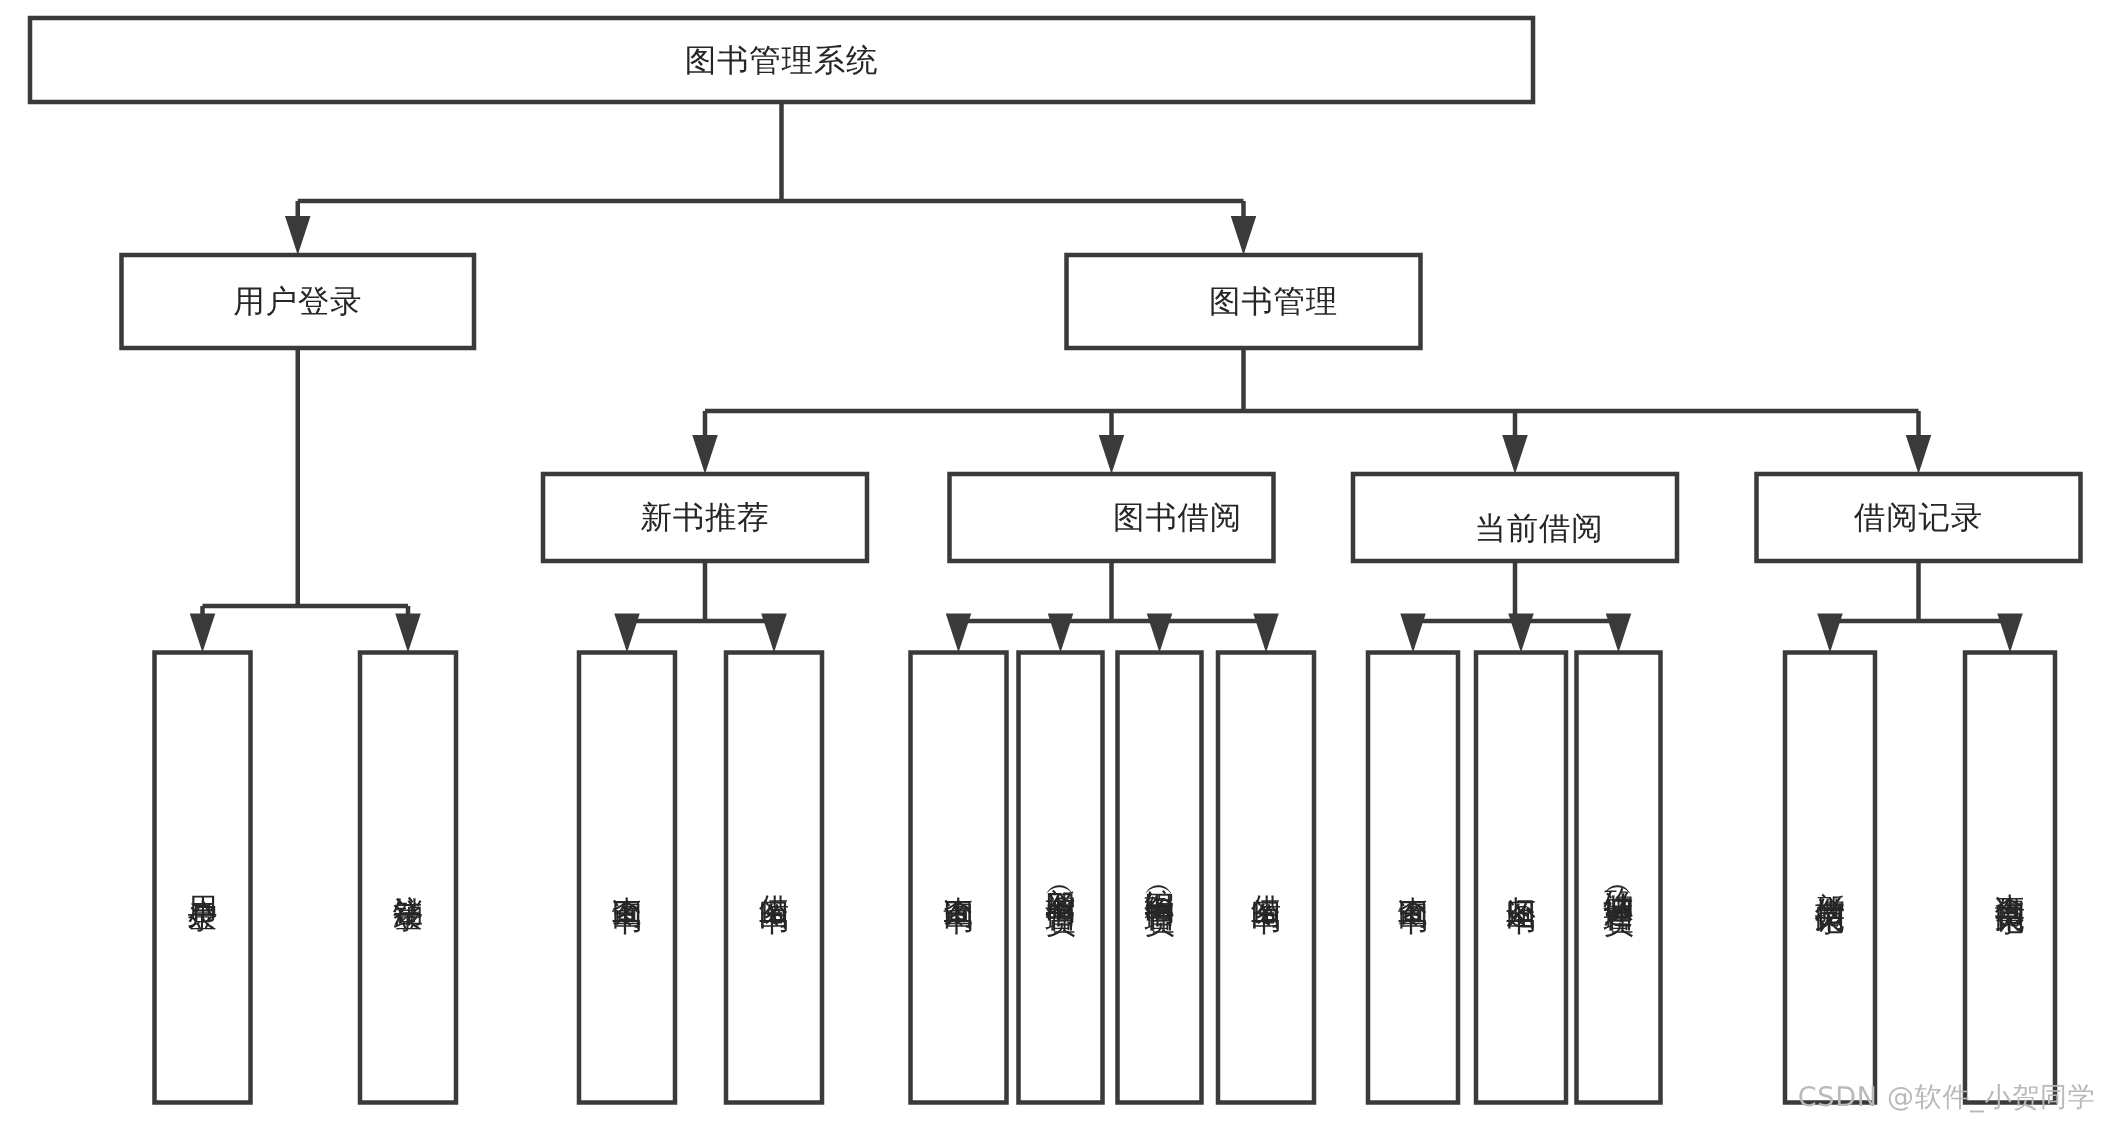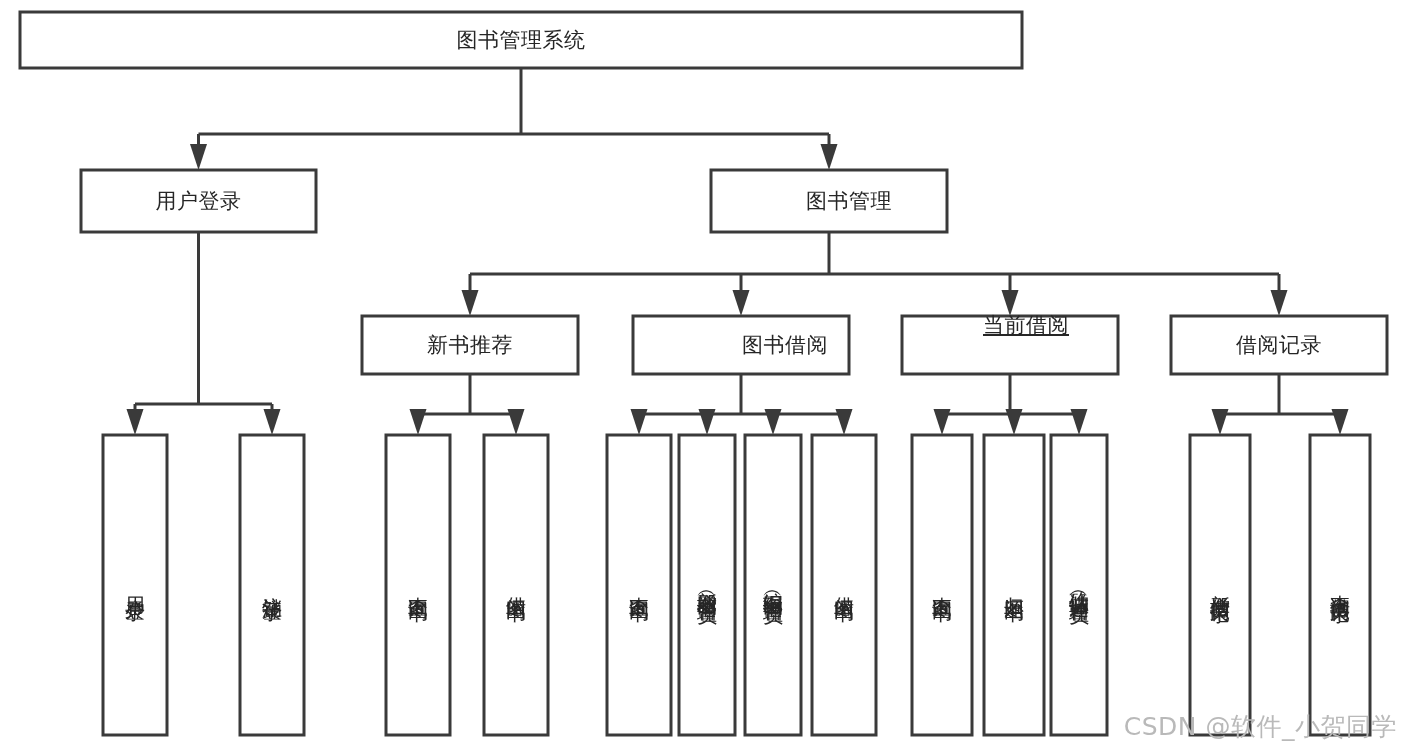--- a/index.html
+++ b/index.html
@@ -28,21 +28,21 @@
     writing-mode:vertical-rl;
     text-orientation:upright;
     letter-spacing:2px;
     font-size:20px;
     white-space:normal;
   }
   .watermark{
     position:absolute;
     right:8px;bottom:4px;
     color:#b9b9b9;
-    font-size:25px;
+    font-size:18px;
     font-family:"DejaVu Sans","Liberation Sans",sans-serif;
     letter-spacing:0.5px;
     white-space:nowrap;
   }
 </style>
 </head>
 <body>
 
 <div id="diagram-root">
   <svg class="canvas" id="diagram-svg" viewBox="0 0 1405 747" xmlns="http://www.w3.org/2000/svg">
@@ -118,21 +118,21 @@
       <rect class="node-rect" x="1051" y="435" width="56" height="300"></rect>
       <rect class="node-rect" x="1190" y="435" width="60" height="300"></rect>
       <rect class="node-rect" x="1310" y="435" width="60" height="300"></rect>
     </svg>
   <div id="label-layer">
       <div class="node-label" style="left: 20px; top: 12px; width: 1002px; height: 56px;">图书管理系统</div>
       <div class="node-label" style="left: 81px; top: 170px; width: 235px; height: 62px;">用户登录</div>
       <div class="node-label" style="left: 711px; top: 170px; width: 276px; height: 62px;">图书管理</div>
       <div class="node-label" style="left: 362px; top: 316px; width: 216px; height: 58px;">新书推荐</div>
       <div class="node-label" style="left: 633px; top: 316px; width: 216px; height: 58px; margin-left: 44px;">图书借阅</div>
-      <div class="node-label" style="left: 902px; top: 296px; width: 248px; height: 58px; text-decoration: underline;">当前借阅</div>
+      <div class="node-label" style="left: 902px; top: 323px; width: 248px; height: 58px;">当前借阅</div>
       <div class="node-label" style="left: 1171px; top: 316px; width: 216px; height: 58px;">借阅记录</div>
       <div class="node-label vertical" style="left: 103px; top: 435px; width: 64px; height: 300px;">用户登录</div>
       <div class="node-label vertical" style="left: 240px; top: 435px; width: 64px; height: 300px;">注销登录</div>
       <div class="node-label vertical" style="left: 386px; top: 435px; width: 64px; height: 300px;">查询图书</div>
       <div class="node-label vertical" style="left: 484px; top: 435px; width: 64px; height: 300px;">借阅图书</div>
       <div class="node-label vertical" style="left: 607px; top: 435px; width: 64px; height: 300px;">查询图书</div>
       <div class="node-label vertical" style="left: 679px; top: 435px; width: 56px; height: 300px;">新增图书（管理员）</div>
       <div class="node-label vertical" style="left: 745px; top: 435px; width: 56px; height: 300px;">编辑图书（管理员）</div>
       <div class="node-label vertical" style="left: 812px; top: 435px; width: 64px; height: 300px;">借阅图书</div>
       <div class="node-label vertical" style="left: 912px; top: 435px; width: 60px; height: 300px;">查询图书</div>

